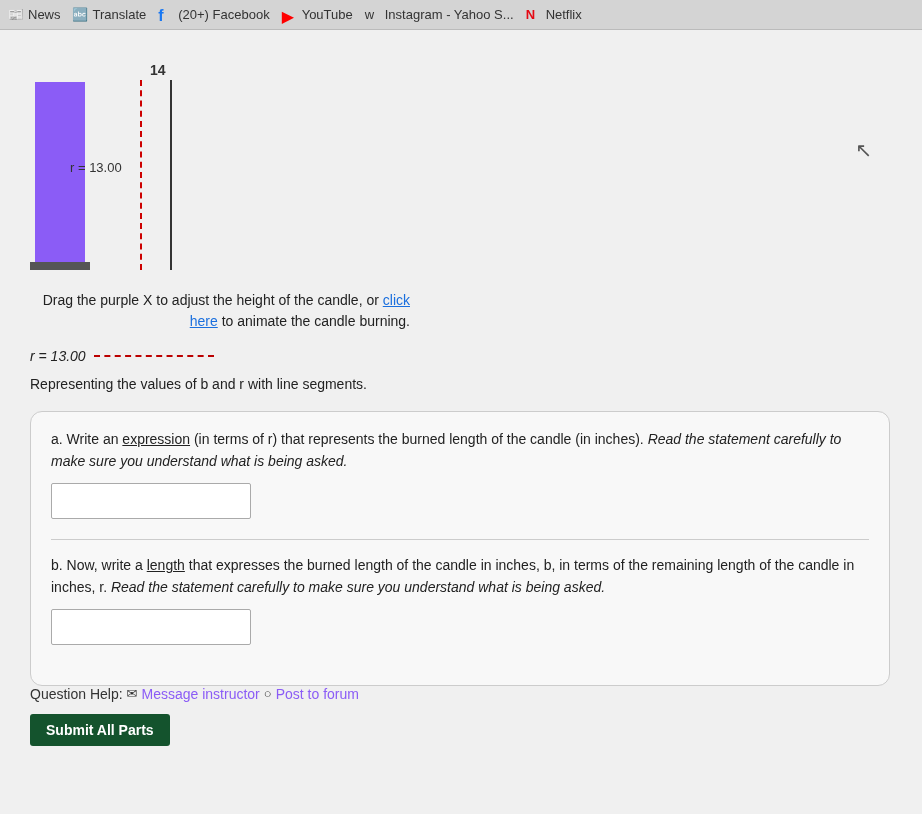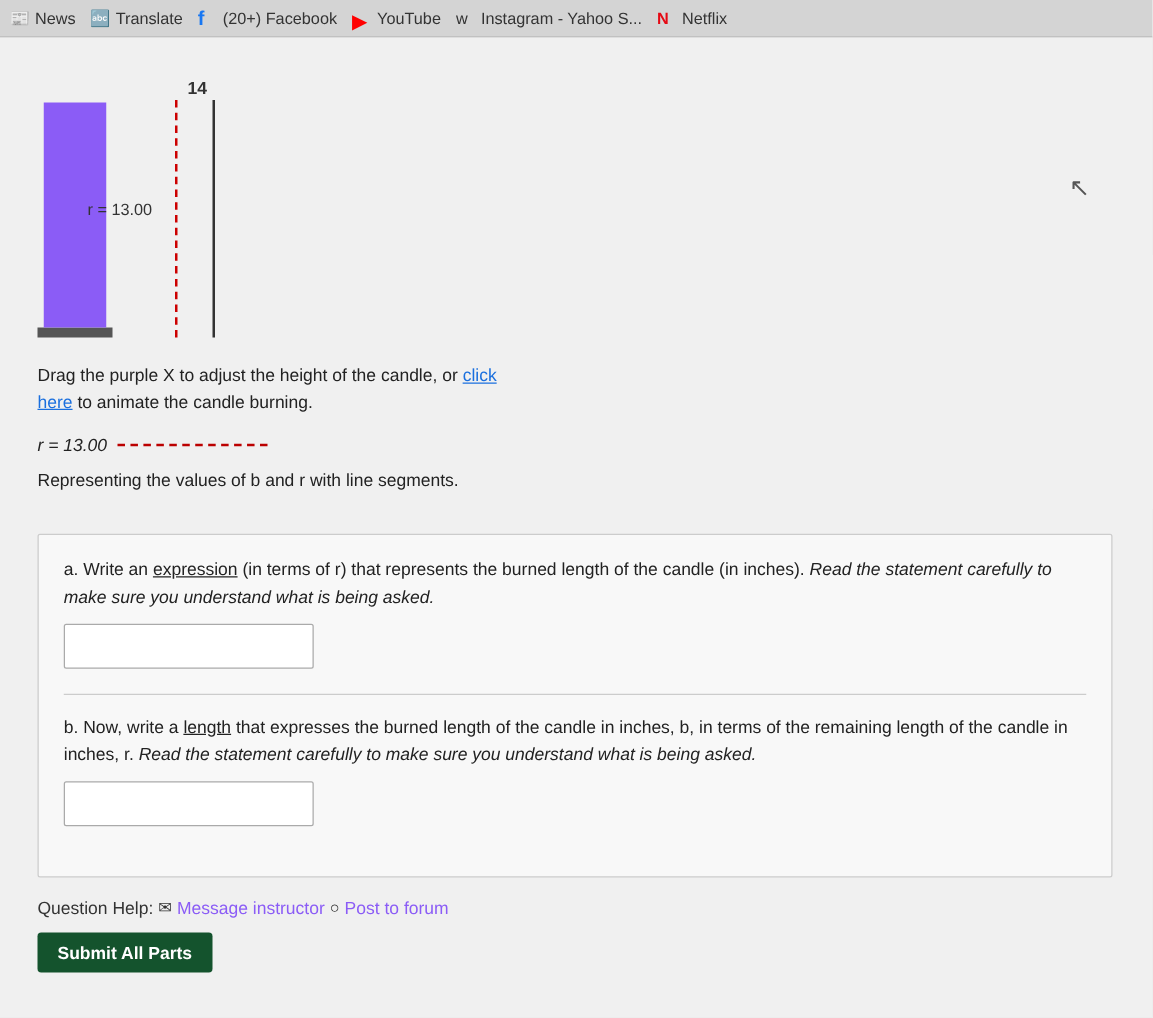--- a/index.html
+++ b/index.html
@@ -72,20 +72,21 @@
       background: #555;
     }
 
     
     .description {
       font-size: 14px;
       color: #222;
       margin-bottom: 16px;
       max-width: 380px;
       line-height: 1.5;
+      text-align: right;
     }
     .description a {
       color: #1a6fde;
       text-decoration: underline;
       cursor: pointer;
     }
 
     
     .legend-item {
       display: flex;
@@ -109,33 +110,32 @@
     }
     .legend-label {
       font-style: italic;
       font-size: 14px;
     }
 
     
     .representing-text {
       font-size: 14px;
       color: #222;
-      margin-bottom: 32px;
+      margin-bottom: 16px;
       max-width: 380px;
       line-height: 1.5;
     }
 
     
     .questions-section {
       background: #f8f8f8;
       border: 1px solid #ccc;
-      border-radius: 2px;
+      border-radius: 12px;
       padding: 16px 20px 20px 20px;
       max-width: 860px;
-      margin-bottom: 16px;
     }
 
     .question-block {
       margin-bottom: 20px;
     }
 
     .question-text {
       font-size: 14px;
       color: #222;
       line-height: 1.6;

